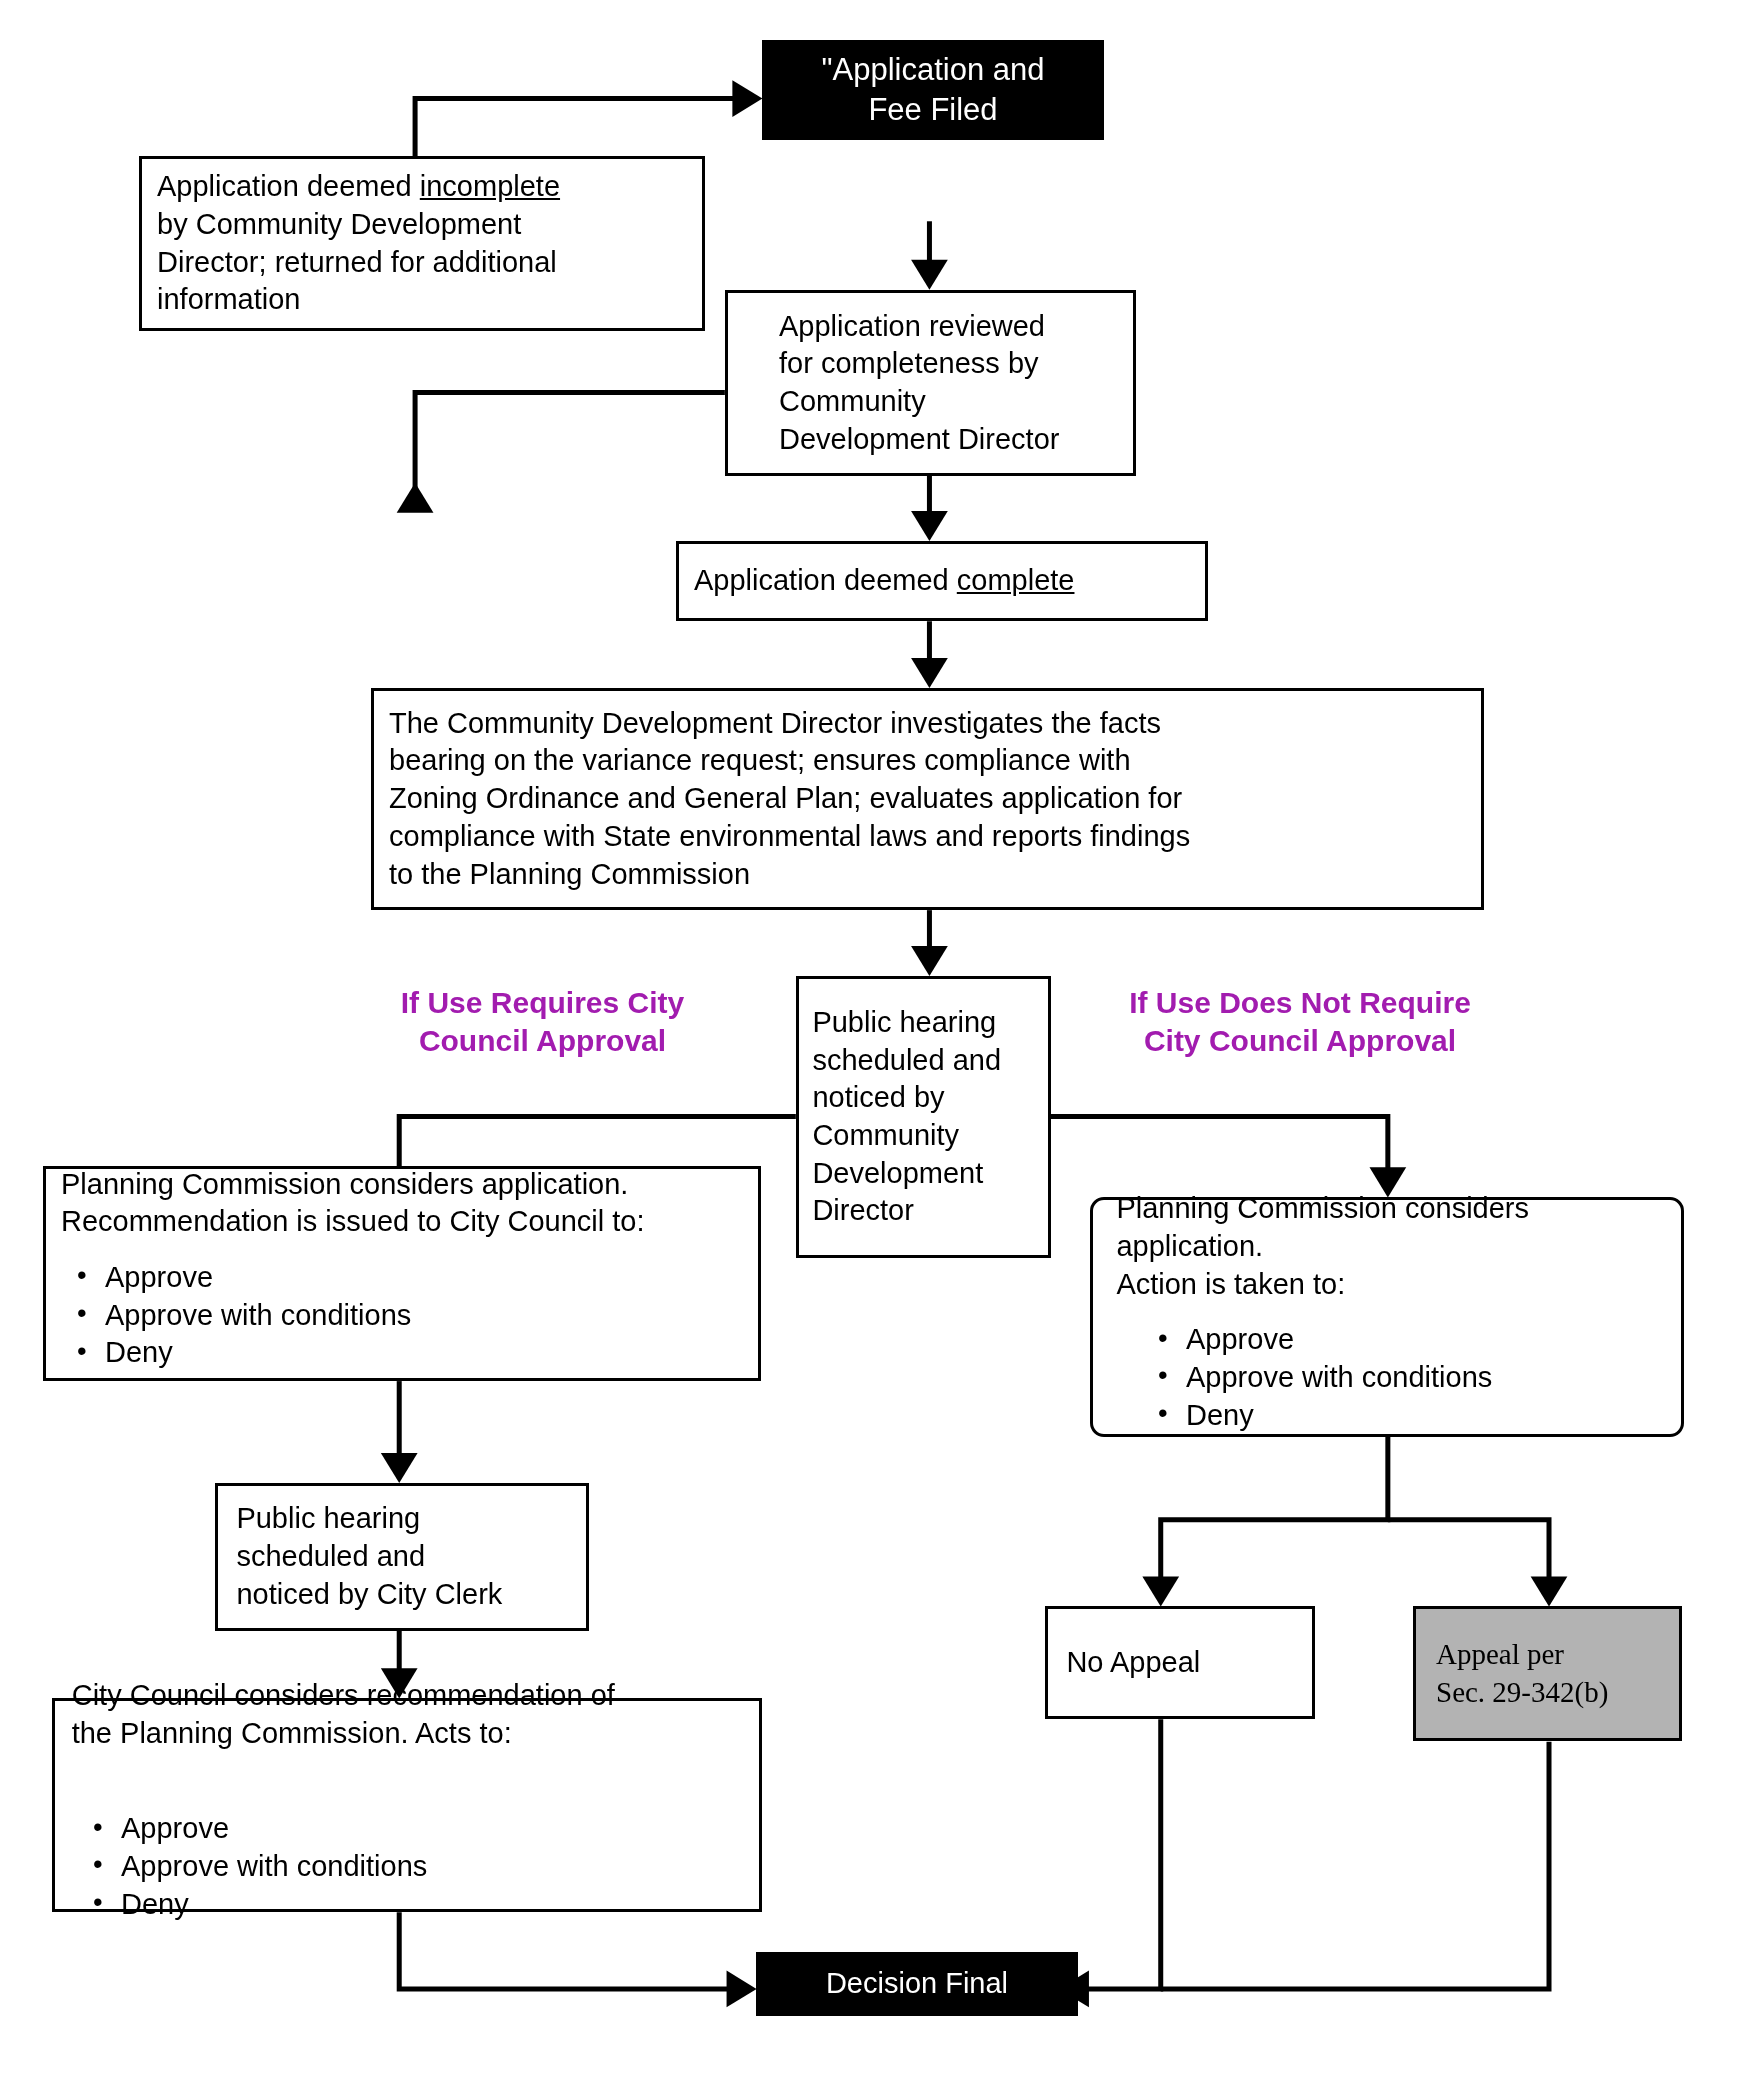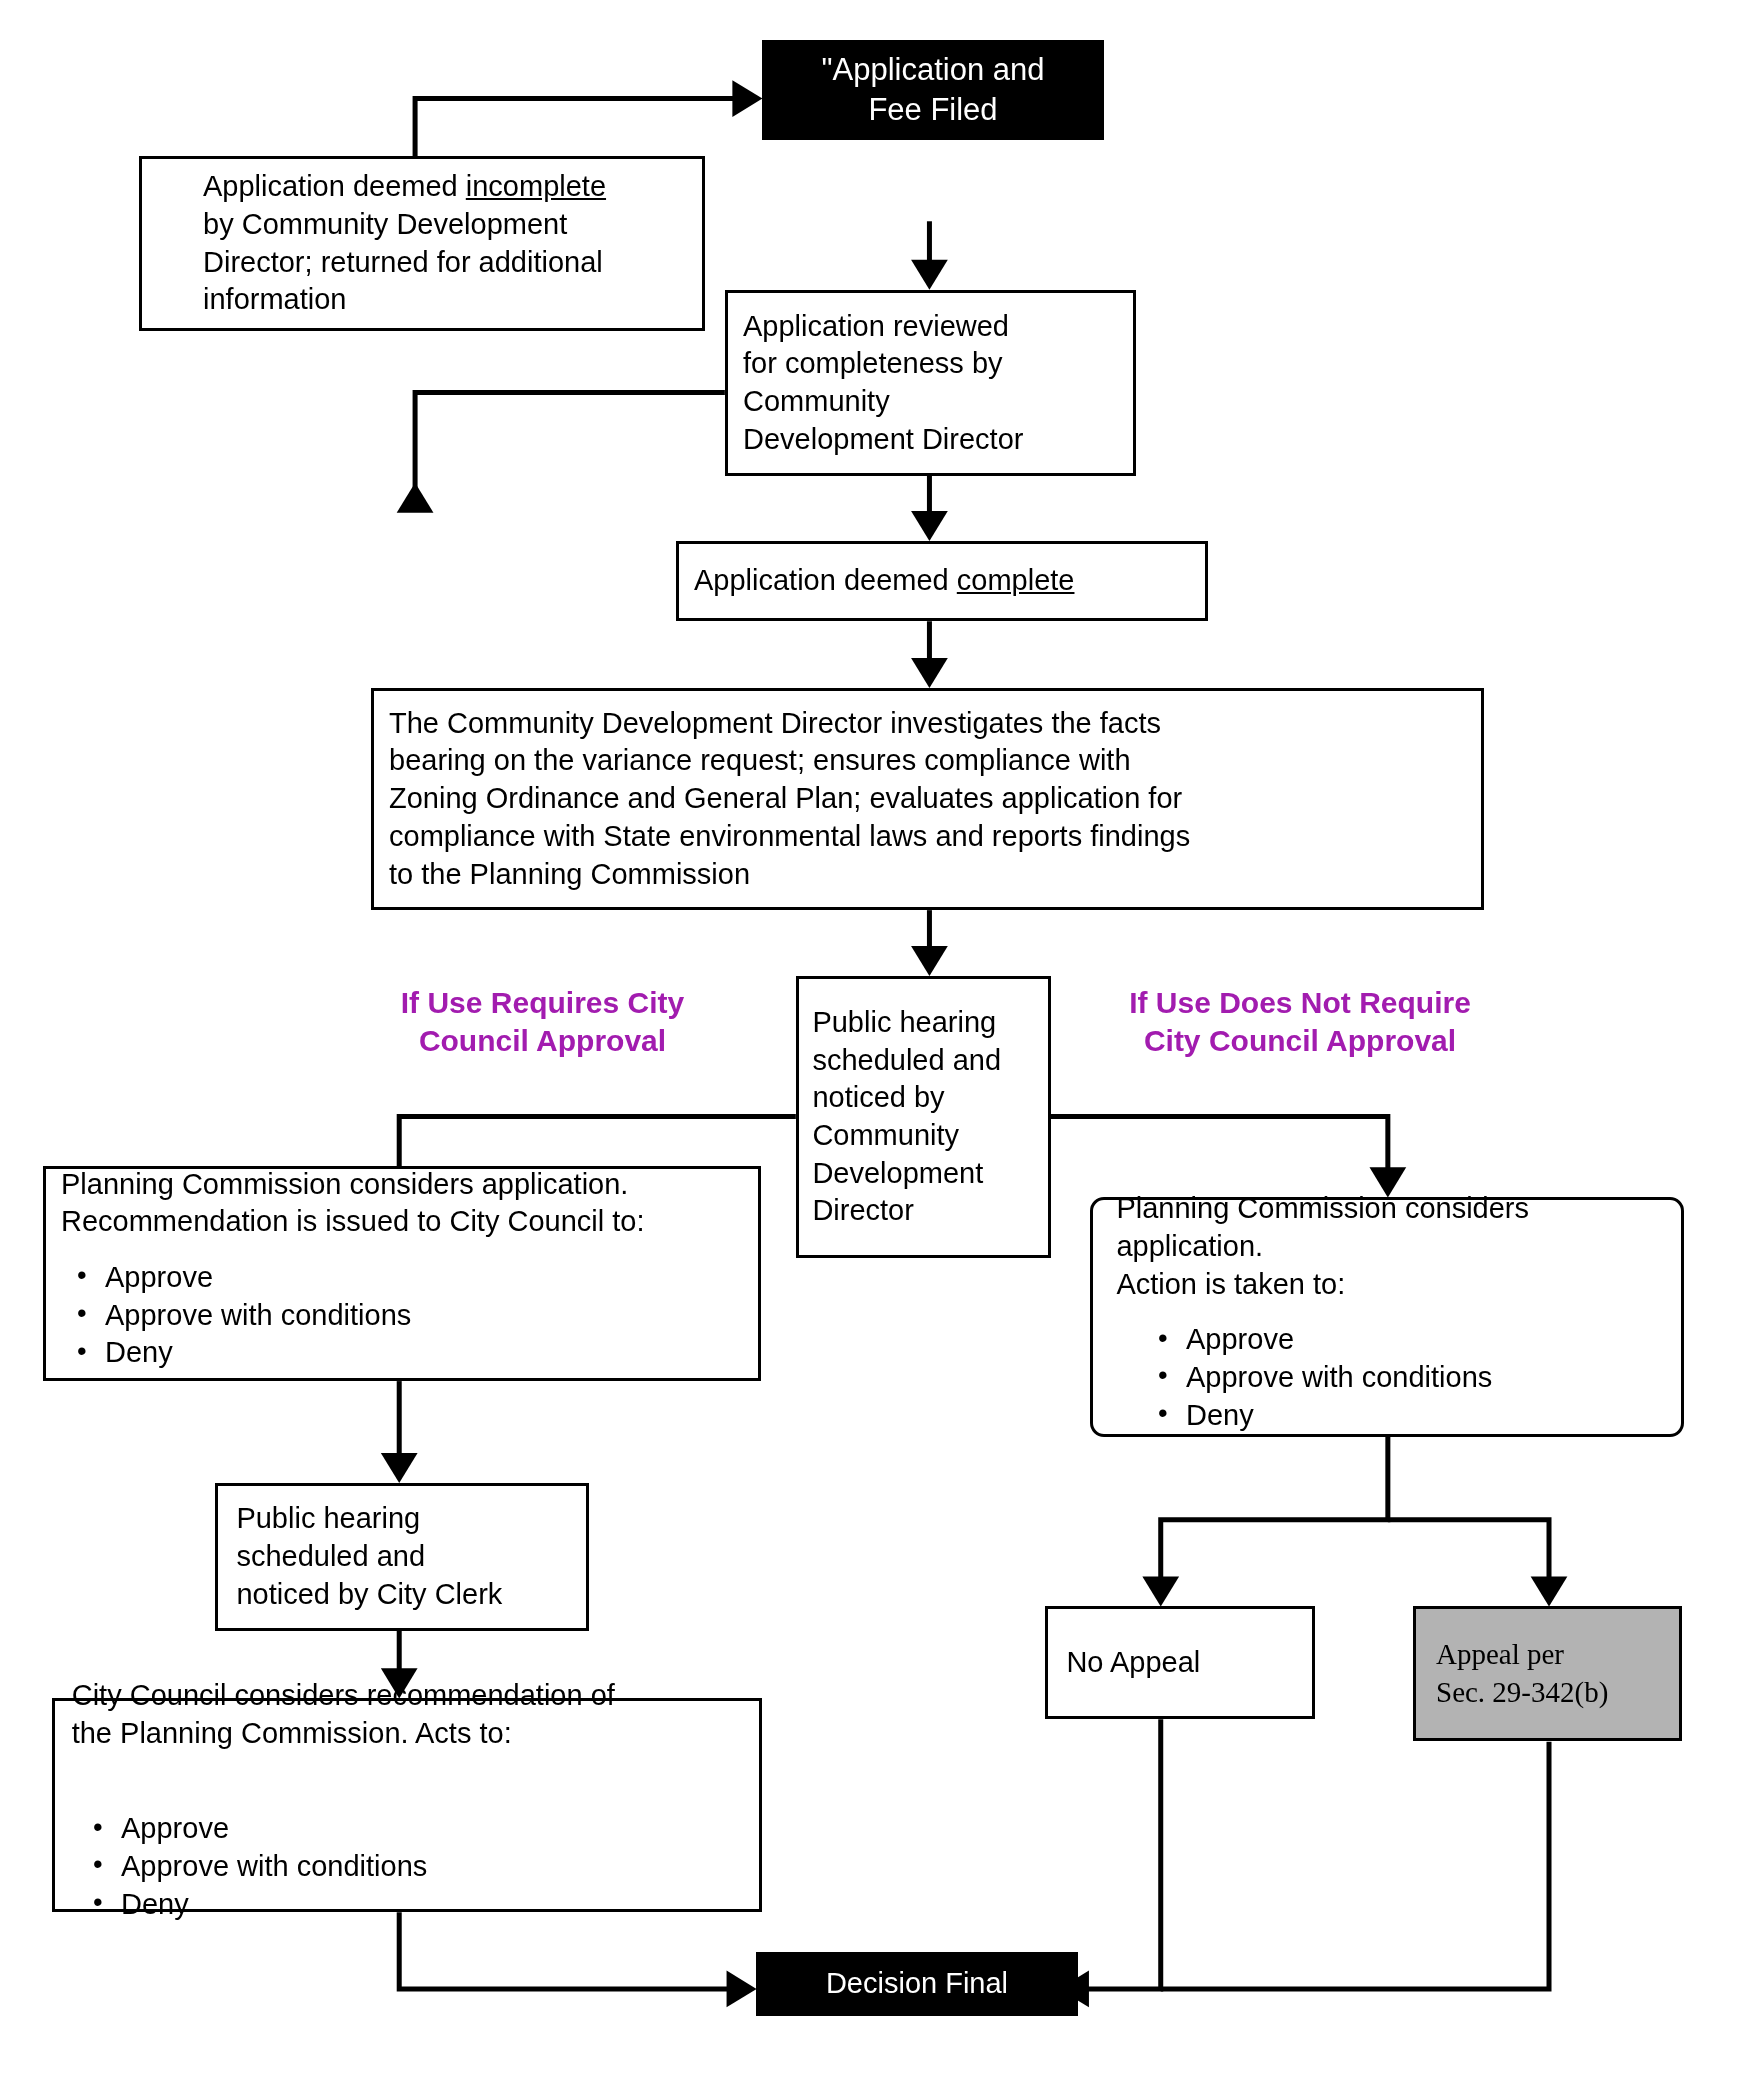--- a/index.html
+++ b/index.html
@@ -74,28 +74,28 @@
     <polygon points="1268,2382 1304,2360 1304,2404"></polygon>
 
     <polyline points="1855,2086 1855,2382 1390,2382"></polyline>
   </svg>
 
   <div class="node solid" style="left:762px;top:40px;width:342px;height:100px;font-size:31px;">
     <div class="txt">"Application and
 Fee Filed</div>
   </div>
 
-  <div class="node" style="left:139px;top:156px;width:566px;height:175px;font-size:29px;padding-left:46px;">
+  <div class="node" style="left:139px;top:156px;width:566px;height:175px;font-size:29px;">
     <div class="txt pad"><span>Application deemed </span><span class="u">incomplete</span><span>
 by Community Development
 Director; returned for additional
 information</span></div>
   </div>
 
-  <div class="node" style="left:725px;top:290px;width:411px;height:186px;font-size:29px;">
+  <div class="node" style="left:725px;top:290px;width:411px;height:186px;font-size:29px;padding-left:36px;">
     <div class="txt pad">Application reviewed
 for completeness by
 Community
 Development Director</div>
   </div>
 
   <div class="node" style="left:662px;top:541px;width:532px;height:80px;font-size:29px;margin-left:14px;">
     <div class="txt pad"><span>Application deemed </span><span class="u">complete</span></div>
   </div>
 

